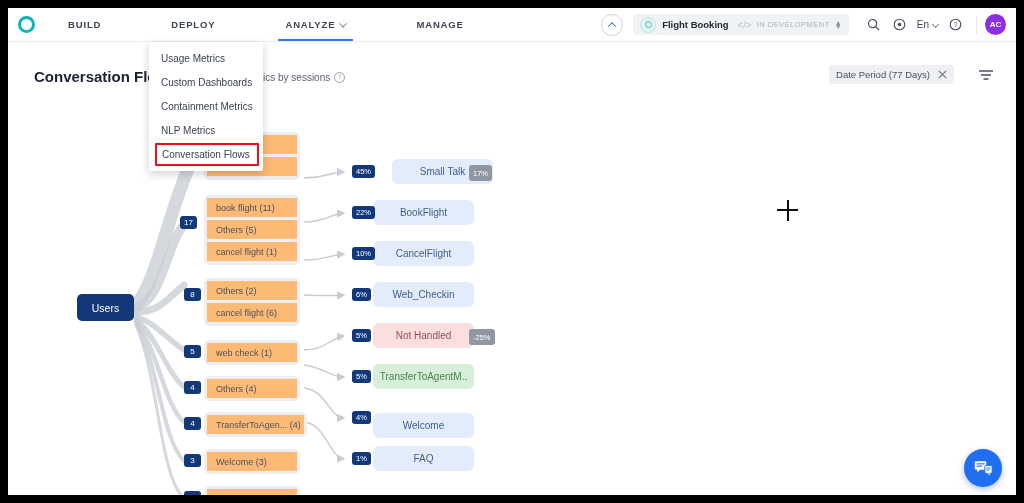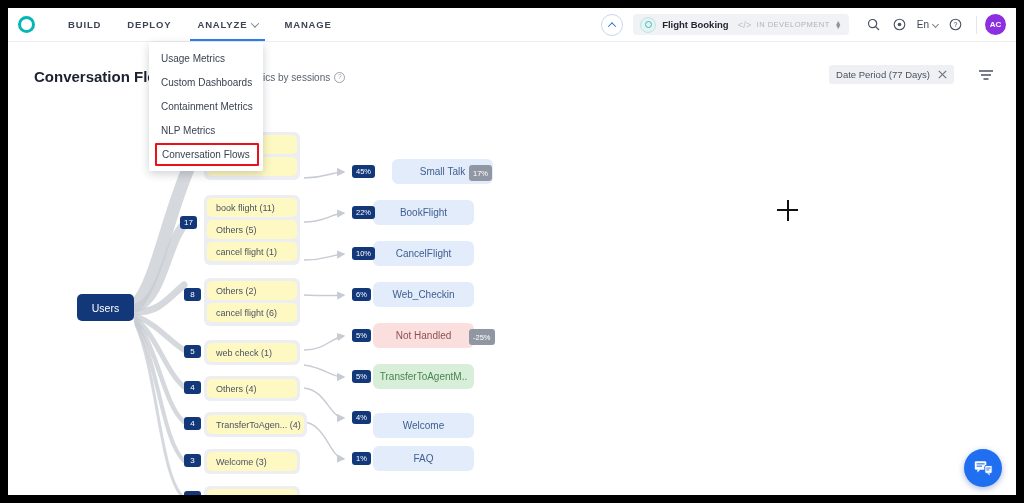--- a/index.html
+++ b/index.html
@@ -17,21 +17,21 @@
   
   .topnav{
     position:absolute;left:0;top:0;width:1008px;height:33px;
     background:#ffffff;border-bottom:1px solid #eceef1;
     display:flex;align-items:center;
   }
   .logo{
     margin-left:10px;width:17px;height:17px;border-radius:50%;
     border:3.5px solid #06b6b6;box-sizing:border-box;
   }
-  .navitems{display:flex;align-items:flex-start;height:33px;margin-left:20px;}
+  .navitems{display:flex;align-items:flex-start;height:33px;margin-left:20px;gap:44px;}
   .navitem{
     position:relative;height:33px;display:flex;align-items:center;
     padding:0 13px;font-size:9.5px;font-weight:700;letter-spacing:.85px;
     color:#3d4453;cursor:pointer;
   }
   .navitem .caret{
     display:inline-block;margin-left:5px;width:5px;height:5px;
     border-right:1.2px solid #7b828f;border-bottom:1.2px solid #7b828f;
     transform:rotate(45deg) translate(-1px,-1px);
   }
@@ -117,21 +117,21 @@
 
   .node{position:absolute;box-sizing:border-box;display:flex;align-items:center;justify-content:center;}
   .root-node{
     background:#13387a;color:#fff;border-radius:5px;font-size:10.5px;
     width:57px;height:27px;
   }
   .grp{
     position:absolute;background:#eceef2;border-radius:6px;padding:3px;box-sizing:border-box;
   }
   .subnode{
-    background:#fef9c3;border-radius:5px;height:19px;display:flex;align-items:center;
+    background:#fdba74;border-radius:0;height:19px;display:flex;align-items:center;
     padding-left:9px;font-size:9px;color:#4a5160;margin-bottom:3px;box-sizing:border-box;
   }
   .subnode:last-child{margin-bottom:15px;}
   .cntbadge{
     position:absolute;background:#13387a;color:#fff;border-radius:3px;height:13px;min-width:17px;
     font-size:8px;display:flex;align-items:center;justify-content:center;padding:0 3px;box-sizing:border-box;
   }
   .pctbadge{
     position:absolute;background:#13387a;color:#fff;border-radius:3px;height:13px;
     font-size:7.5px;display:flex;align-items:center;justify-content:center;

